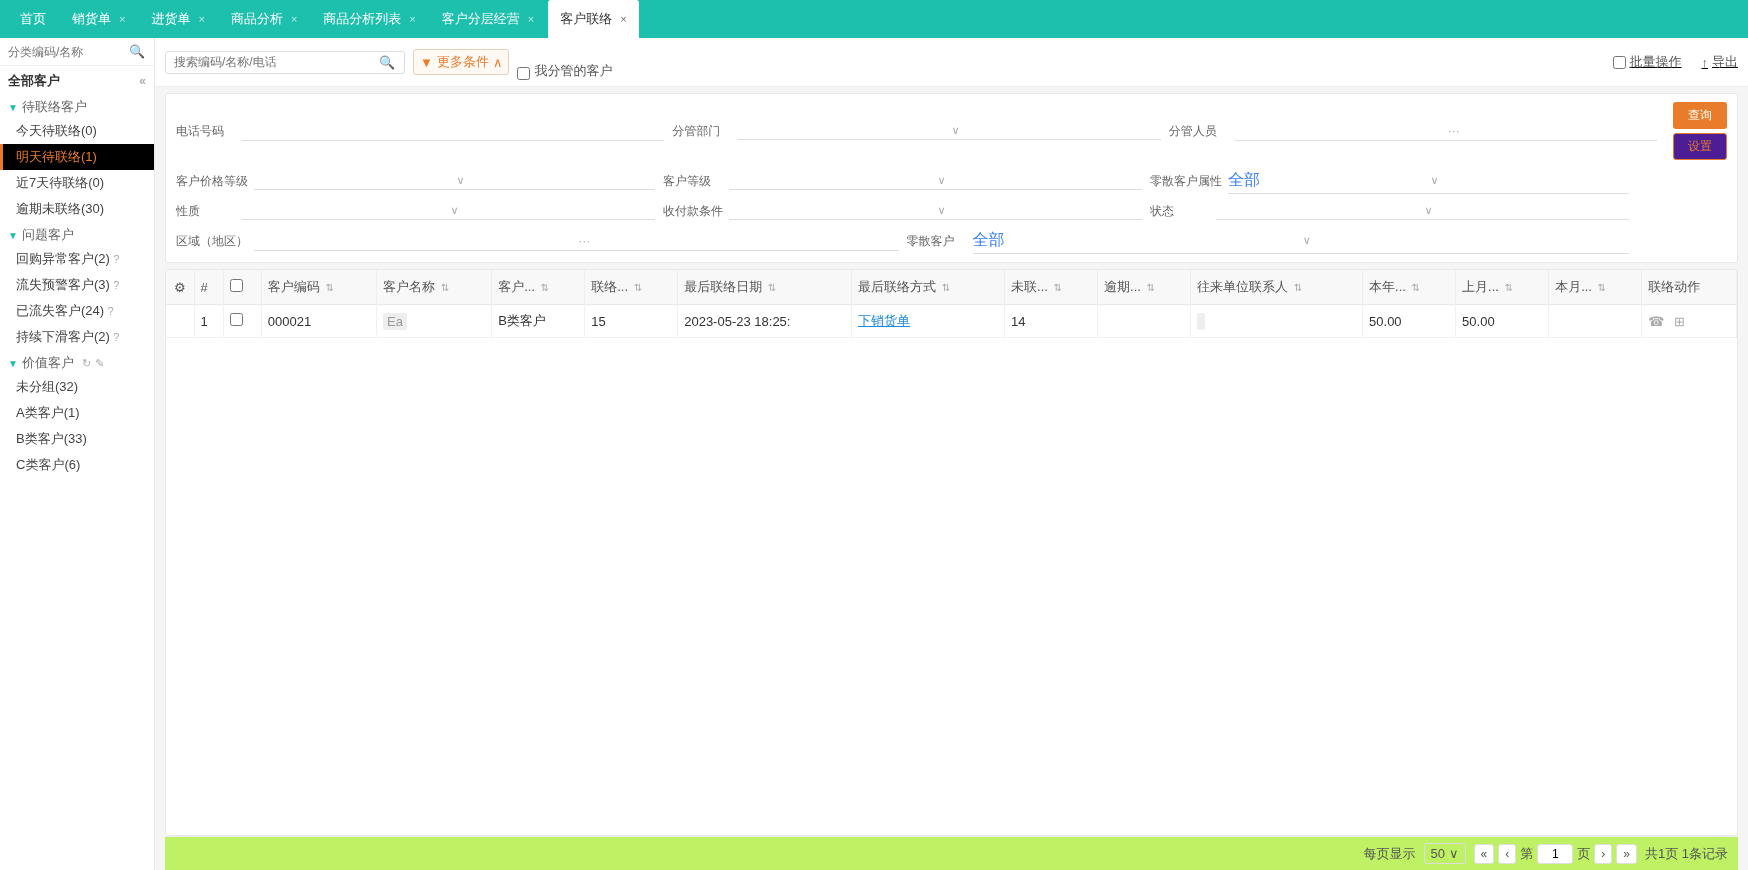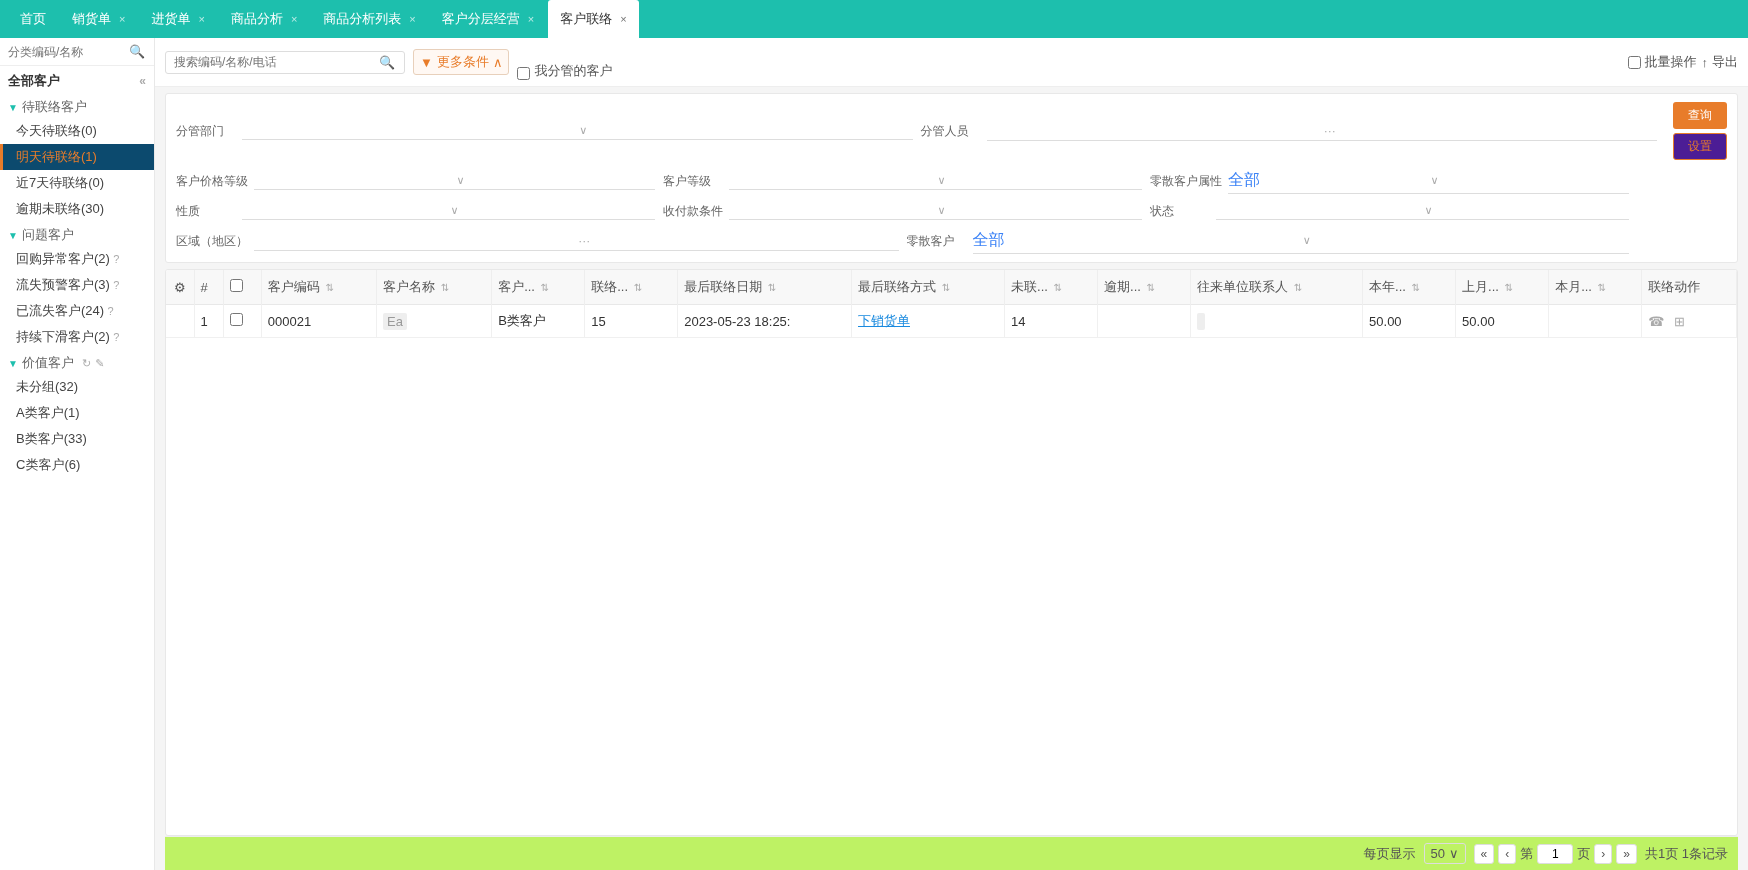--- a/index.html
+++ b/index.html
@@ -80,21 +80,21 @@
     }
     .sidebar-group-label .triangle { font-size: 10px; color: #1dbfad; }
 
     .sidebar-item {
       padding: 4px 8px 4px 16px;
       color: #444;
       cursor: pointer;
       font-size: 12px;
       white-space: nowrap;
     }
-    .sidebar-item.active { background: #0c4a6e; color: #e87c2a; border-left: 3px solid #e87c2a; padding-left: 13px; }
+    .sidebar-item.active { background: #000000; color: #e87c2a; border-left: 3px solid #e87c2a; padding-left: 13px; }
 
     
     .content-area {
       flex: 1;
       display: flex;
       flex-direction: column;
       overflow: hidden;
     }
 
     
@@ -138,21 +138,22 @@
       font-size: 12px;
       color: #555;
       cursor: pointer;
       margin-top: 18px;
     }
 
     .toolbar-right {
       margin-left: auto;
       display: flex;
       align-items: center;
-      gap: 5px;
+      gap: 20px;
+      text-decoration: underline;
     }
     .batch-op {
       display: flex;
       align-items: center;
       gap: 4px;
       font-size: 12px;
       color: #555;
       cursor: pointer;
     }
     .export-btn {
@@ -461,20 +462,24 @@
         <div class="export-btn">
           <span>↑</span>
           <span>导出</span>
         </div>
       </div>
     </div>
 
     <div class="filter-panel">
 
       <div class="filter-row">
+        <div class="filter-item">
+          <span class="filter-label">电话号码</span>
+          <input class="filter-input" style="">
+        </div>
         <div class="filter-item">
           <span class="filter-label">分管部门</span>
           <div class="filter-select">
             <span></span>
             <span class="arrow">∨</span>
           </div>
         </div>
         <div class="filter-item">
           <span class="filter-label">分管人员</span>
           <div class="filter-select">

